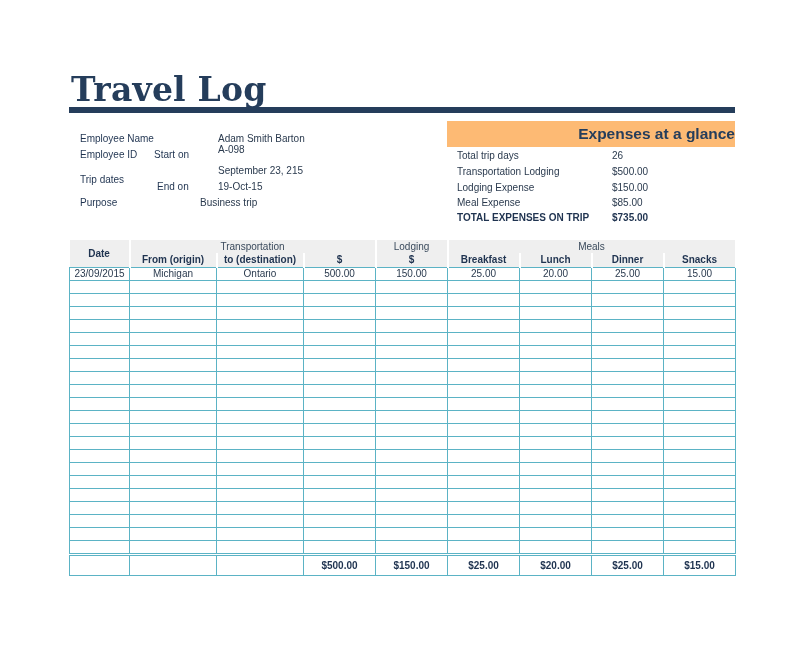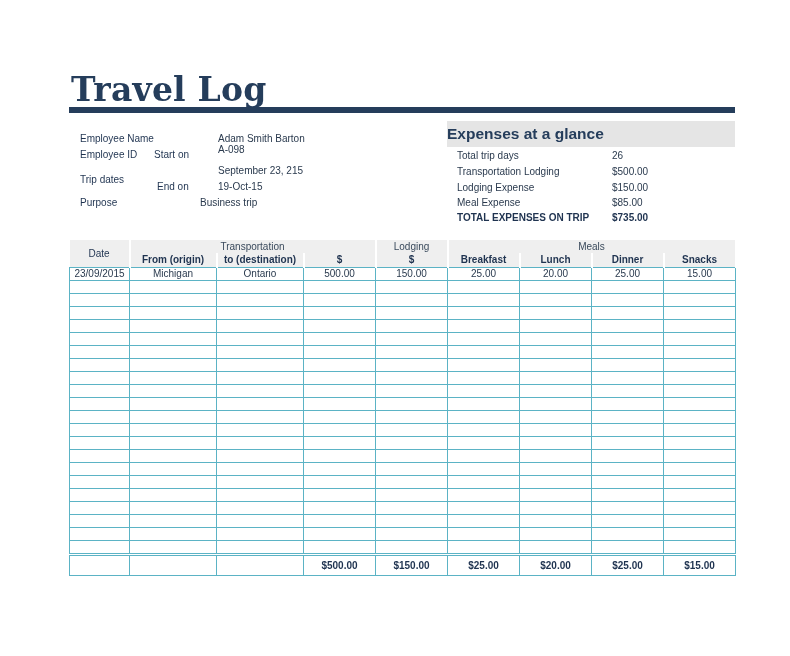--- a/index.html
+++ b/index.html
@@ -8,31 +8,31 @@
   .title { position:absolute; left:71px; top:70px; font-family:"DejaVu Serif","Liberation Serif",serif;
            font-weight:bold; font-size:33px; color:#253d5b; letter-spacing:0.2px; }
   .title-rule { position:absolute; left:69px; top:107px; width:666px; height:6px; background:#253d5b; }
 
   .info { position:absolute; left:80px; top:133px; font-size:10px; }
   .info-row { position:absolute; white-space:nowrap; }
   .lbl { font-weight:normal; color:#1f3350; }
   .val { color:#2a3a4e; }
 
   .glance { position:absolute; left:447px; top:121px; width:288px; }
-  .glance-head { height:26px; background:#e5e5e5; text-align:left; font-size:15.5px; font-weight:bold;
+  .glance-head { height:26px; background:#fdba74; text-align:right; font-size:15.5px; font-weight:bold;
                  color:#253d5b; line-height:26px; }
   .g-row { position:absolute; left:10px; width:278px; font-size:10px; color:#2a3a4e; white-space:nowrap; }
   .g-row .gv { position:absolute; left:155px; width:125px; text-align:left; }
   .g-row.total { font-weight:bold; color:#1f3350; }
 
   table.log { position:absolute; left:69px; top:240px; border-collapse:collapse; font-size:10px; table-layout:fixed; }
   table.log td, table.log th { padding:0; text-align:center; overflow:hidden; white-space:nowrap; }
   .hdr1 th { background:#efefef; font-weight:normal; color:#3a4a5c; height:13px; line-height:13px; border-right:2px solid #fff; }
   .hdr2 th { background:#efefef; font-weight:bold; color:#1f3350; height:14px; line-height:14px; border-right:2px solid #fff; }
-  th.date-h { font-weight:normal; color:#1f3350; }
+  th.date-h { font-weight:bold; color:#1f3350; }
   .body-row td { height:12px; line-height:12px; border:1.5px solid #5bb3c5; color:#2a3a4e; }
   .total-row td { height:19px; line-height:19px; border:1.5px solid #5bb3c5; border-top:3px double #5bb3c5;
                   font-weight:bold; color:#1f3350; text-align:right; padding-right:2px; }
 </style>
 </head>
 <body>
 
 <div class="title">Travel Log</div>
 <div class="title-rule"></div>
 

